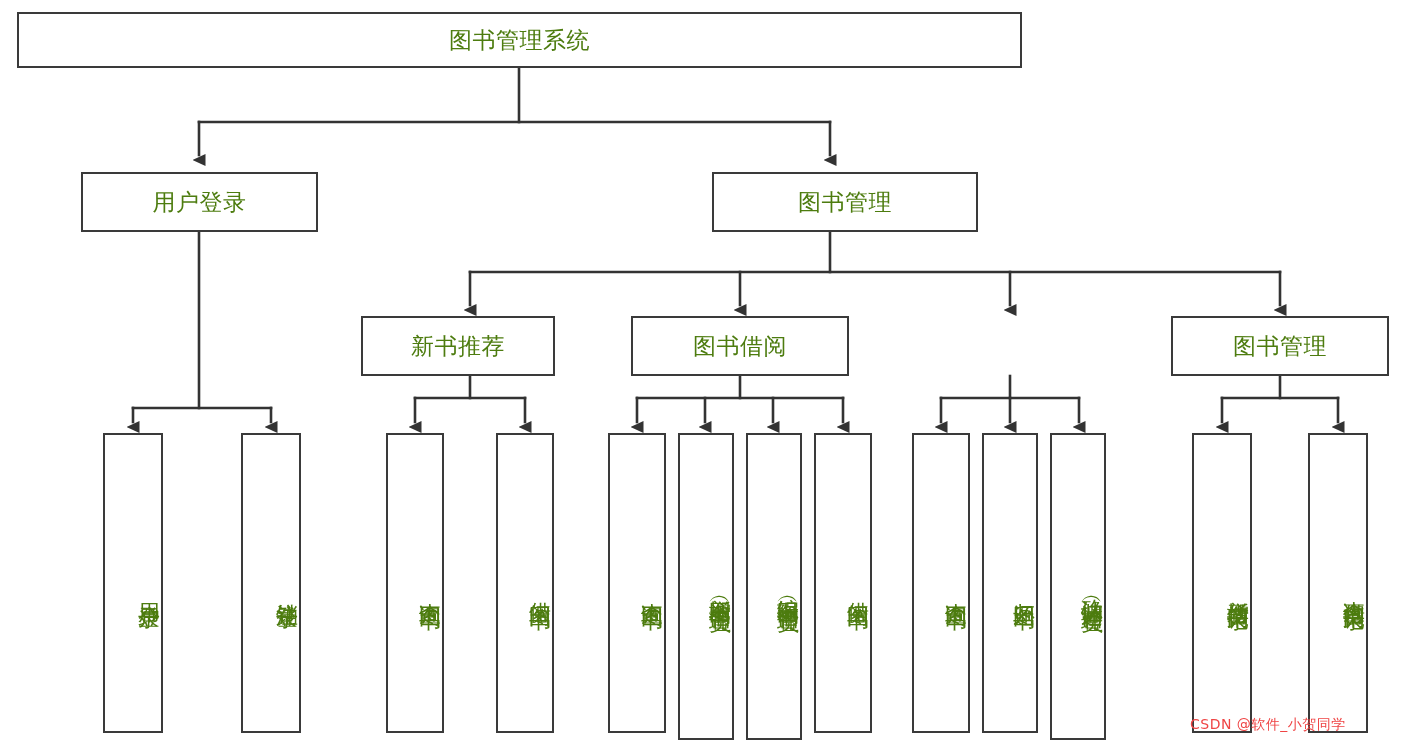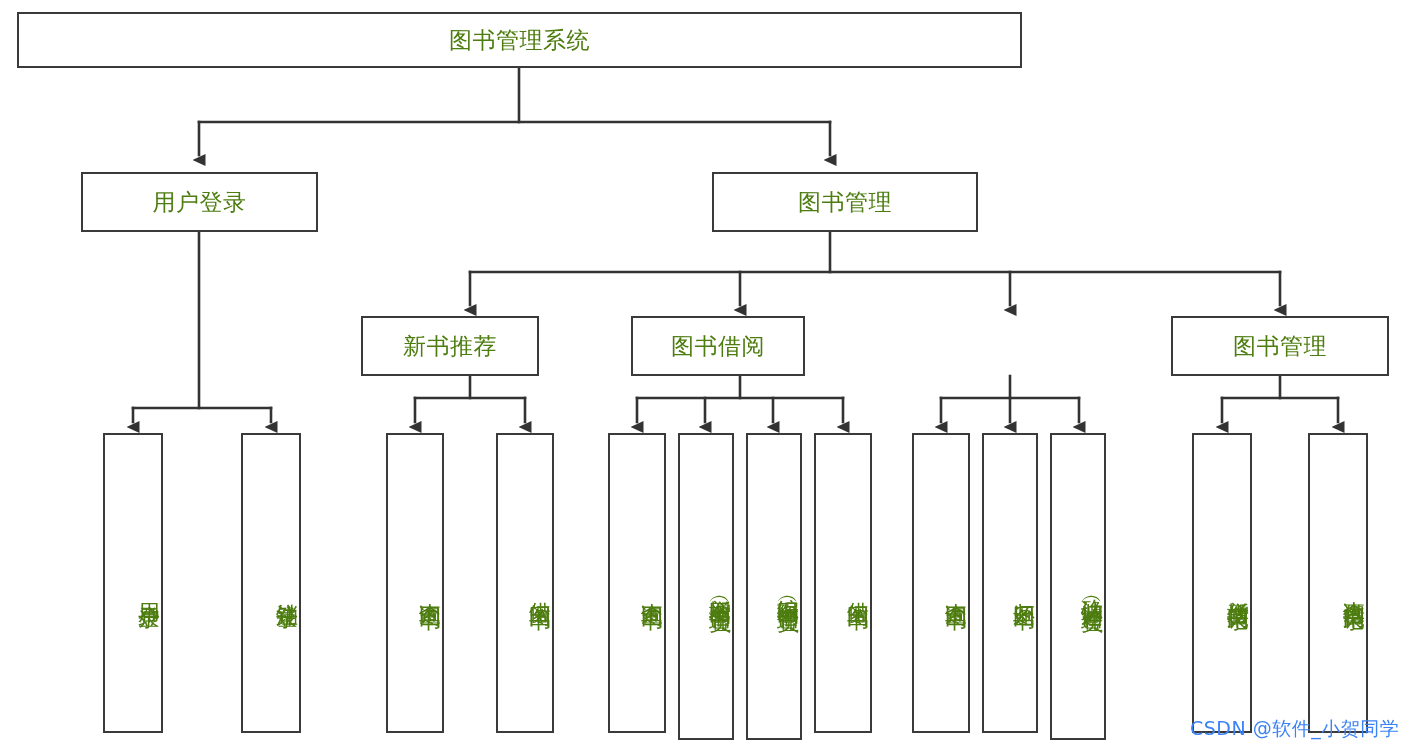--- a/index.html
+++ b/index.html
@@ -50,22 +50,22 @@
     line-height: 1.06;
   }
   .node.vert.tall {
     padding-top: 6px;
   }
   .label {
     white-space: pre-line;
   }
   .watermark {
     position: absolute;
-    font-size: 19px;
-    color: #3b82f6;
+    font-size: 14px;
+    color: #ef4444;
     letter-spacing: 0.5px;
     white-space: nowrap;
     user-select: none;
   }
 </style>
 </head>
 <body>
 
 <div id="canvas">
 
@@ -128,24 +128,24 @@
     <span class="label">图书管理系统</span>
   </div>
 
   <div class="node horiz" style="left:81px; top:172px; width:237px; height:60px;">
     <span class="label">用户登录</span>
   </div>
   <div class="node horiz" style="left:712px; top:172px; width:266px; height:60px;">
     <span class="label">图书管理</span>
   </div>
 
-  <div class="node horiz" style="left:361px; top:316px; width:178px; height:60px;">
+  <div class="node horiz" style="left:361px; top:316px; width:194px; height:60px;">
     <span class="label">新书推荐</span>
   </div>
-  <div class="node horiz" style="left:631px; top:316px; width:174px; height:60px;">
+  <div class="node horiz" style="left:631px; top:316px; width:218px; height:60px;">
     <span class="label">图书借阅</span>
   </div>
   <div class="node horiz" style="left:1171px; top:316px; width:218px; height:60px;">
     <span class="label">图书管理</span>
   </div>
 
   <div class="node vert" style="left:103px; top:433px; width:60px; height:300px;">
     <span class="label">用户登录</span>
   </div>
   <div class="node vert" style="left:241px; top:433px; width:60px; height:300px;">

